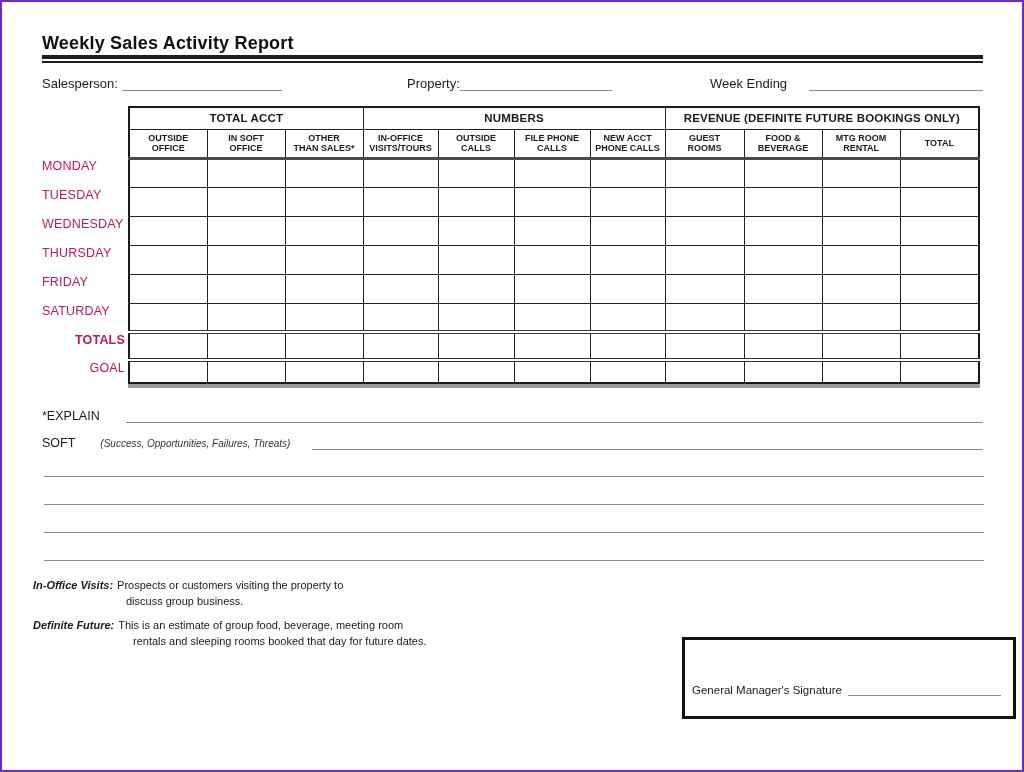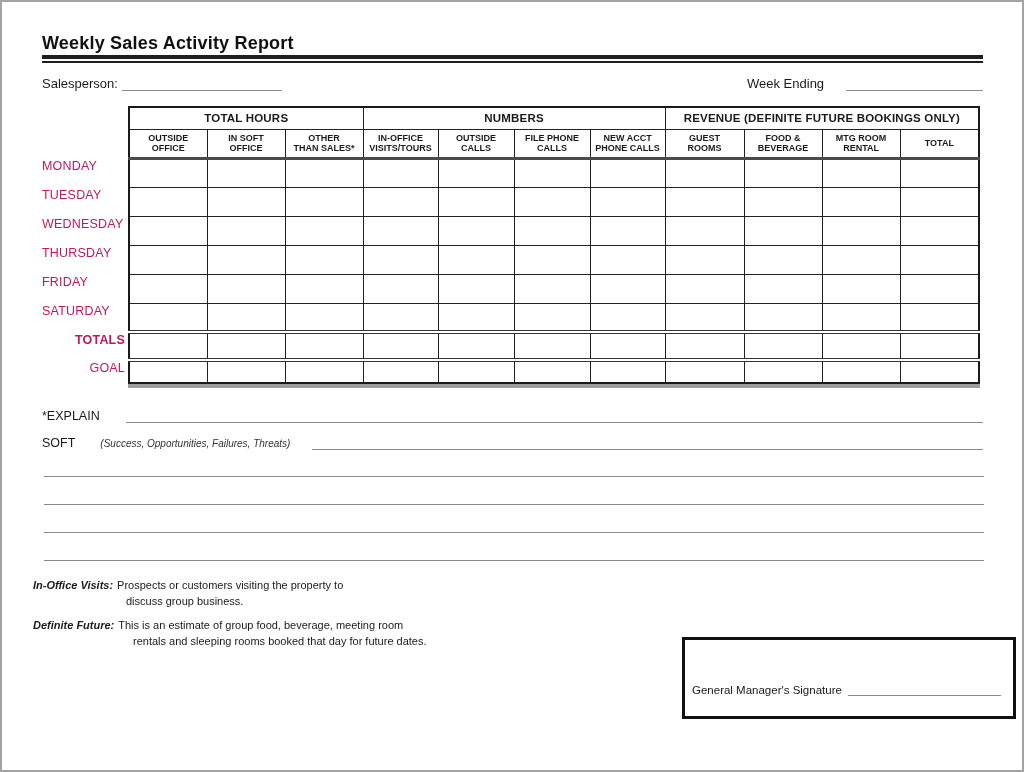--- a/index.html
+++ b/index.html
@@ -1,33 +1,33 @@
 <!DOCTYPE html>
 <html><head>
 <meta charset="utf-8">
 <style>
   * { margin:0; padding:0; box-sizing:border-box; }
   html,body { width:1024px; height:772px; background:#fff; }
   body { font-family:"Liberation Sans","DejaVu Sans",sans-serif; color:#1a1a1a; position:relative; overflow:hidden; }
-  .page { position:absolute; inset:0; background:#fff; border:2px solid #a3a3a3; }
+  .page { position:absolute; inset:0; background:#fff; border:2px solid #6d28d9; }
 
   .abs { position:absolute; }
 
   
   .title { left:40px; top:31px; font-size:18px; font-weight:bold; color:#111; letter-spacing:.2px; }
   .title-rule { left:40px; right:39px; top:53px; height:8px;
                 border-top:4px solid #1f1f1f; border-bottom:2px solid #1f1f1f; }
 
   
   .field { display:flex; align-items:flex-end; top:71px; height:18px; font-size:13px; }
   .field .lbl { line-height:15px; white-space:nowrap; }
   .writein { border-bottom:1.5px solid #8a8a8a; height:14px; }
   .f-salesperson { left:40px; }  .f-salesperson .writein { width:160px; margin-left:4px; }
   .f-property { left:405px; }    .f-property .writein { width:152px; }
-  .f-week { left:745px; right:39px;gap:16px; } .f-week .writein { flex:1; margin-left:6px; }
+  .f-week { left:708px; right:39px;gap:16px; } .f-week .writein { flex:1; margin-left:6px; }
 
   
   .table-wrap { left:126px; top:104px; }
   table { border-collapse:collapse; table-layout:fixed; width:850px;
           box-shadow:0 4px 0 #9c9c9c; }
   table, td, th { border:1px solid #222; }
   table { border-width:2px; border-color:#1a1a1a; }
   th.group { height:22px; font-size:11.5px; font-weight:bold; text-align:center; vertical-align:middle; letter-spacing:.2px; }
   th.col { height:29px; font-size:9px; font-weight:bold; text-align:center; vertical-align:middle;
            line-height:10.5px; border-bottom:3px solid #4a4a4a; padding:1px 0; }
@@ -71,20 +71,24 @@
 </head>
 <body>
 
 <div class="page">
 
   <div class="abs title">Weekly Sales Activity Report</div>
   <div class="abs title-rule"></div>
 
   <div class="abs field f-salesperson">
     <span class="lbl">Salesperson:</span>
+    <span class="writein"></span>
+  </div>
+  <div class="abs field f-property">
+    <span class="lbl">Property:</span>
     <span class="writein"></span>
   </div>
   <div class="abs field f-week">
     <span class="lbl">Week Ending</span>
     <span class="writein"></span>
   </div>
 
   <div class="abs row-labels">
       <div class="row-label l-day">MONDAY</div>
       <div class="row-label l-day">TUESDAY</div>
@@ -106,21 +110,21 @@
           <col style="width:76px">
           <col style="width:76px">
           <col style="width:75px">
         <col style="width:79px">
           <col style="width:78px">
           <col style="width:78px">
           <col style="width:79px">
       </colgroup>
       <thead>
         <tr>
-          <th class="group" colspan="3">TOTAL HOURS</th>
+          <th class="group" colspan="3">TOTAL ACCT</th>
           <th class="group" colspan="4">NUMBERS</th>
           <th class="group" colspan="4">REVENUE (DEFINITE FUTURE BOOKINGS ONLY)</th>
         </tr>
         <tr>
           <th class="col">
               <span>OUTSIDE</span>
               <span>OFFICE</span>
             </th>
           <th class="col">
               <span>IN SOFT</span>

